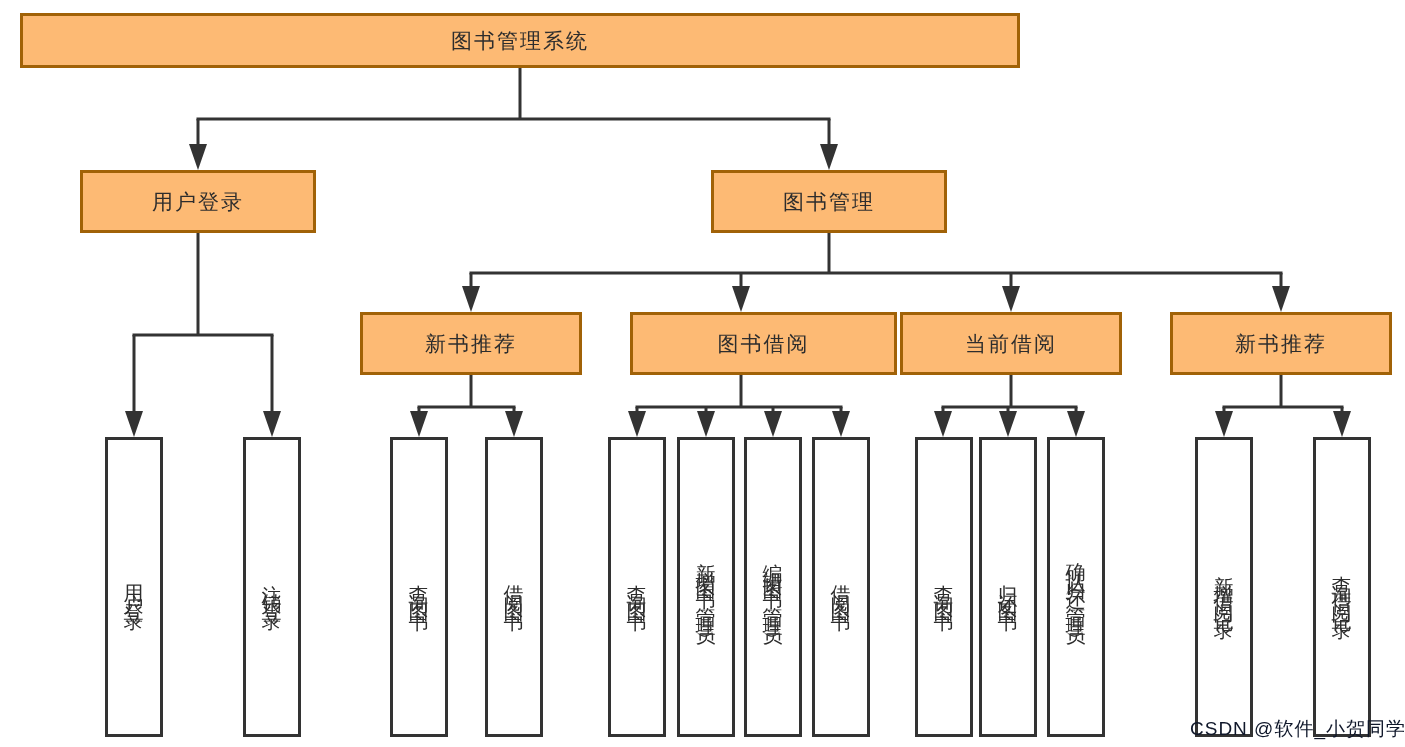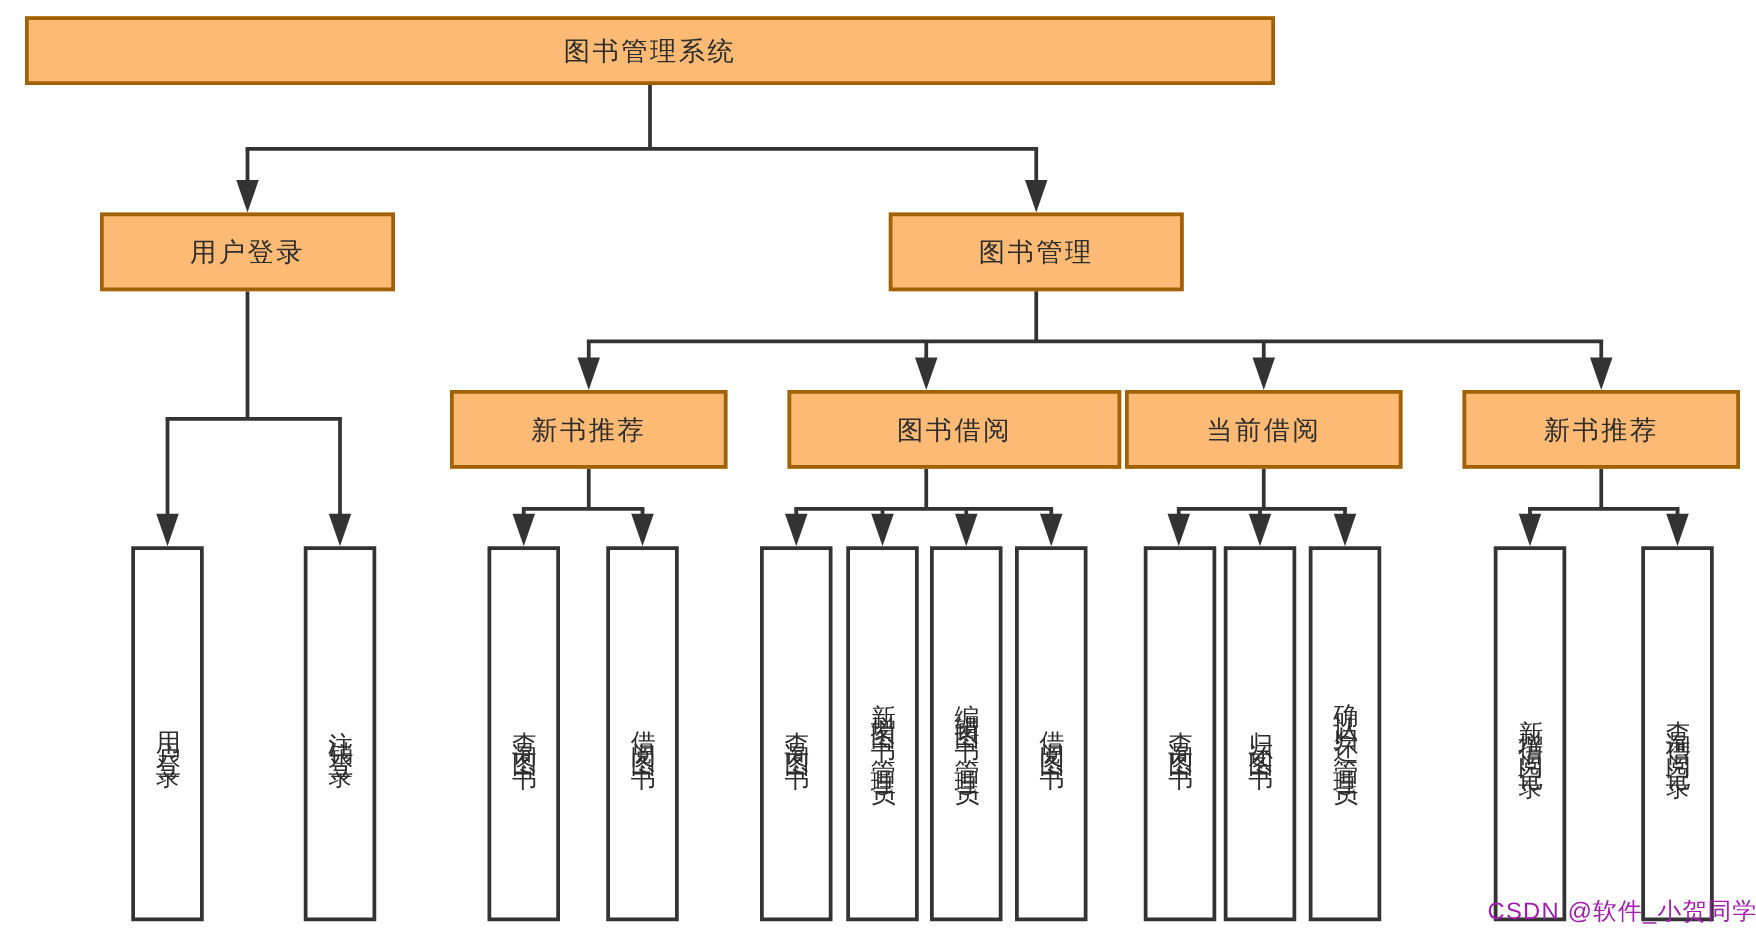--- a/index.html
+++ b/index.html
@@ -15,21 +15,21 @@
   }
   .vbox{
     position:absolute;box-sizing:border-box;border:3px solid #333333;background:#ffffff;
     top:437px;width:58px;height:300px;
     display:flex;align-items:center;justify-content:center;
     writing-mode:vertical-rl;text-orientation:mixed;
     font-size:20px;color:#2d2d2d;letter-spacing:9px;line-height:1;
   }
   .watermark{
     position:absolute;left:1190px;top:716px;font-size:19px;
-    color:#a21caf;white-space:nowrap;letter-spacing:1px;
+    color:#0f172a;white-space:nowrap;letter-spacing:1px;
   }
 </style>
 </head>
 <body>
 
 <div class="canvas">
 
   <svg class="wires" width="1405" height="747" viewBox="0 0 1405 747">
       <line x1="520" y1="68" x2="520" y2="120" stroke="#333333" stroke-width="3"></line>
       <line x1="829" y1="232" x2="829" y2="274" stroke="#333333" stroke-width="3"></line>

